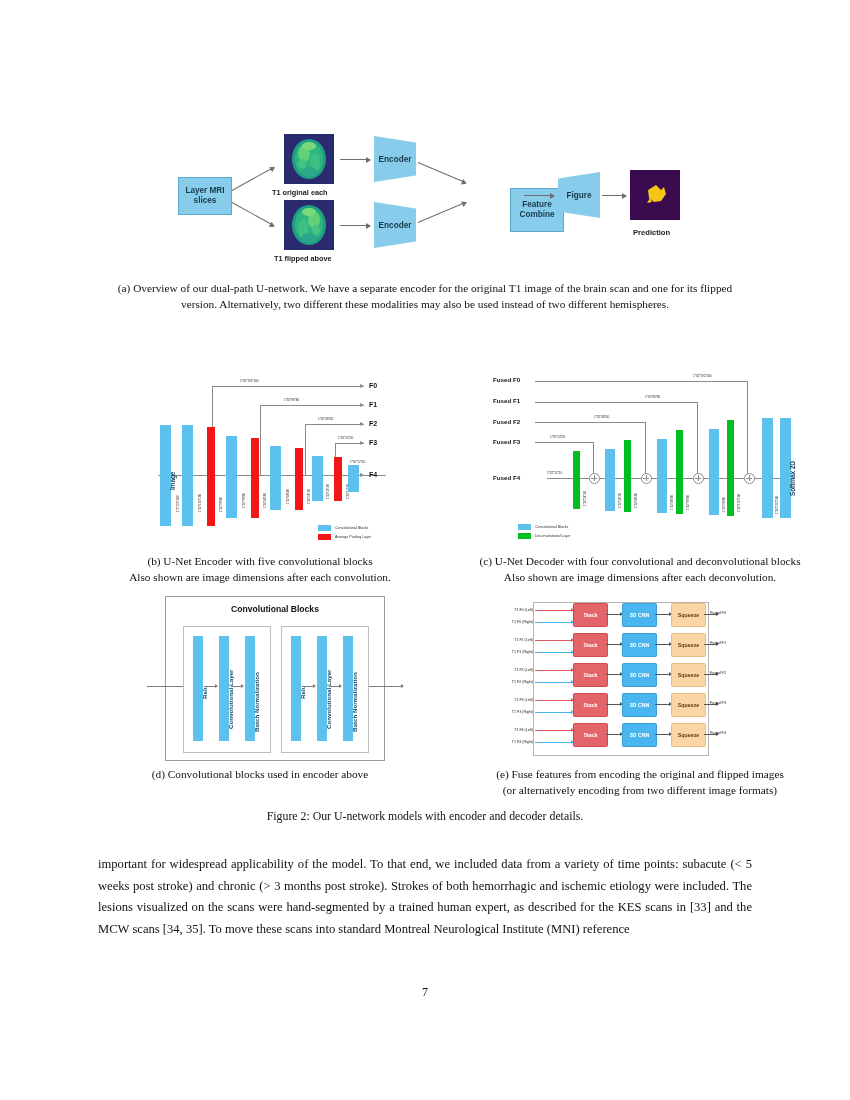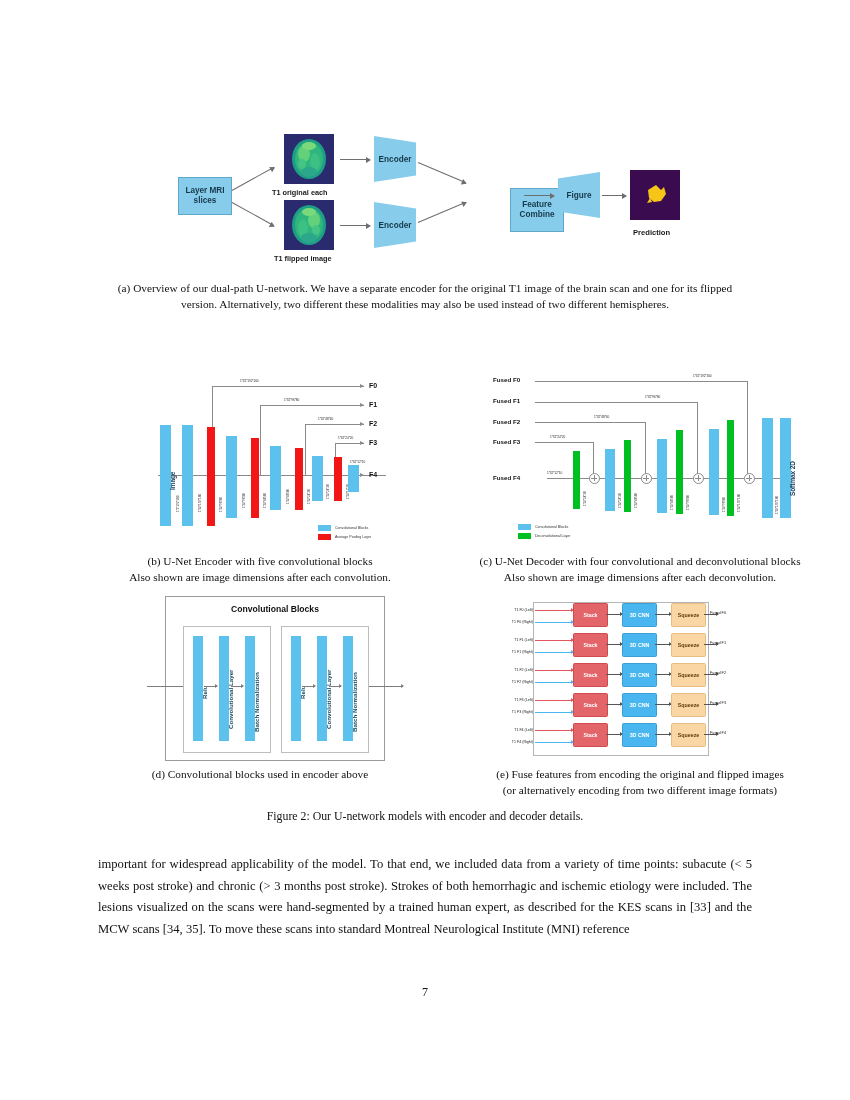--- a/index.html
+++ b/index.html
@@ -196,21 +196,21 @@
     <svg class="brainimg" style="left:134px;top:78px;" width="50" height="50" viewBox="0 0 50 50">
       <rect width="50" height="50" fill="#2a2a6e"></rect>
       <ellipse cx="25" cy="25" rx="17" ry="20" fill="#1f9e86"></ellipse>
       <ellipse cx="25" cy="25" rx="14" ry="17" fill="#2fb67e"></ellipse>
       <ellipse cx="30" cy="20" rx="6" ry="8" fill="#63d07a"></ellipse>
       <ellipse cx="19" cy="28" rx="5" ry="9" fill="#3cc084"></ellipse>
       <ellipse cx="25" cy="12" rx="7" ry="4" fill="#7ad97a"></ellipse>
       <ellipse cx="25" cy="38" rx="8" ry="5" fill="#2ba78c"></ellipse>
       <ellipse cx="32" cy="30" rx="4" ry="5" fill="#46c486"></ellipse>
     </svg>
-    <div class="mrilabel" style="left:124px;top:132px;">T1 flipped image</div>
+    <div class="mrilabel" style="left:124px;top:132px;">T1 flipped above</div>
 
     <div class="arrow" style="left:190px;top:37px;width:30px;"></div>
     <div class="arrow" style="left:190px;top:103px;width:30px;"></div>
 
     <div class="trap enc" style="left:224px;top:14px;width:42px;height:46px;">
       <span>Encoder</span>
     </div>
     <div class="trap enc" style="left:224px;top:80px;width:42px;height:46px;">
       <span>Encoder</span>
     </div>

